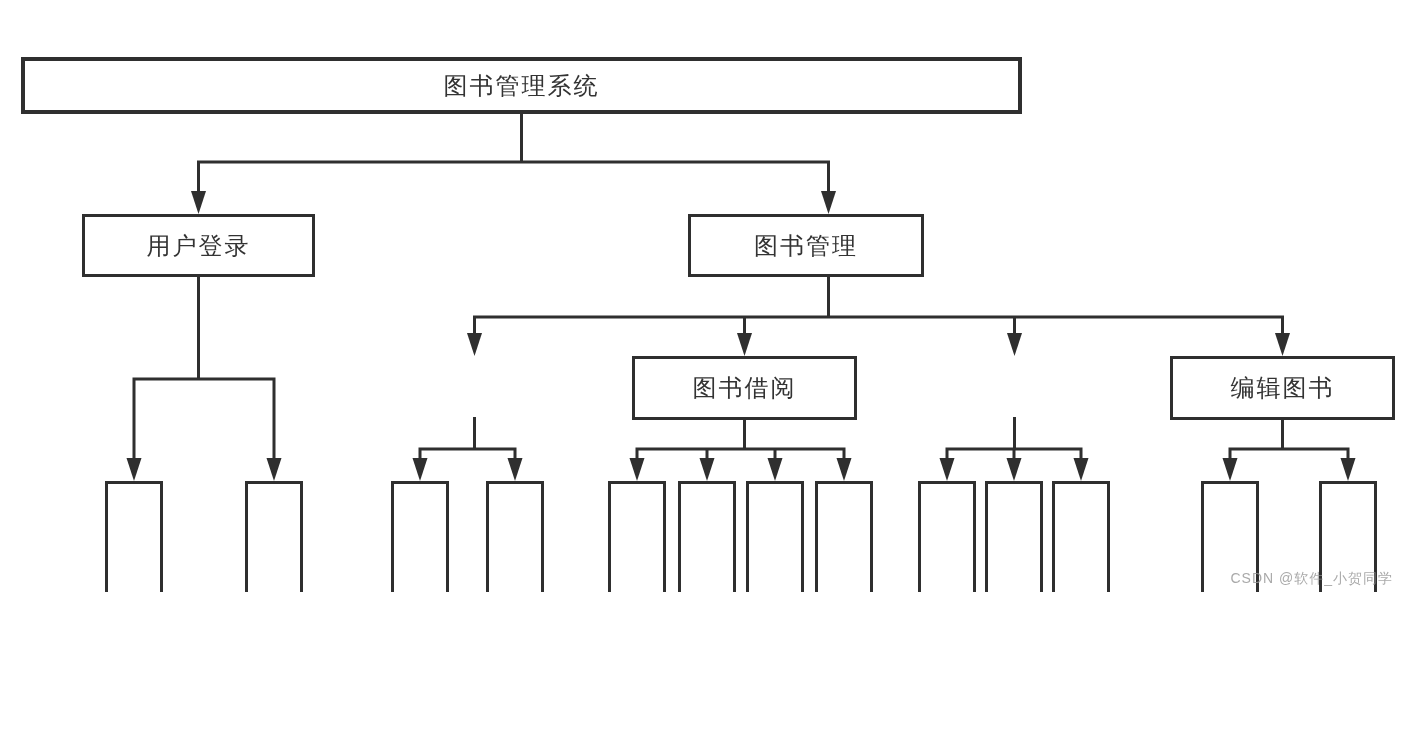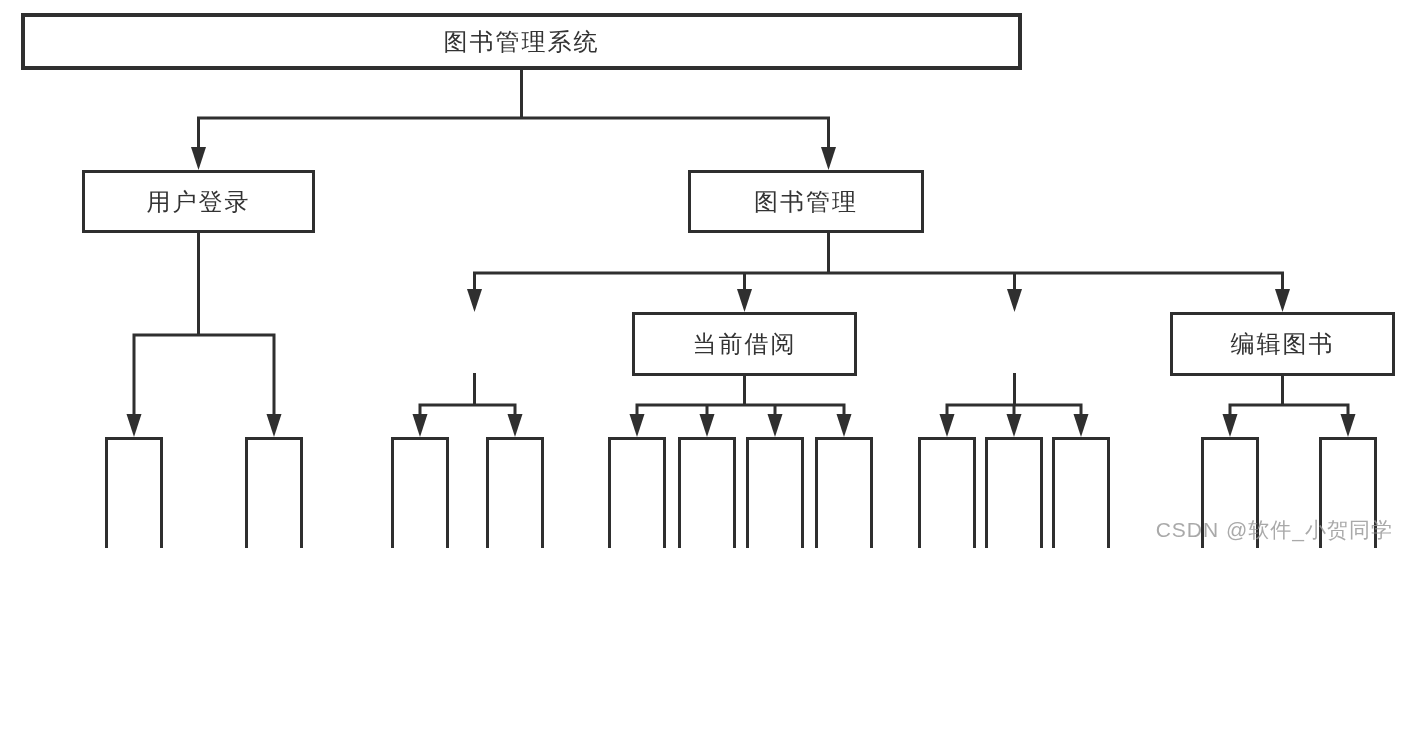--- a/index.html
+++ b/index.html
@@ -1,33 +1,33 @@
 <!DOCTYPE html>
 <html lang="zh"><head>
 <meta charset="utf-8">
 <style>
   html,body{margin:0;padding:0;background:#fff;}
   #canvas{
     position:relative;width:1405px;height:548px;background:#ffffff;
-    font-family:"Liberation Sans","DejaVu Sans",sans-serif;overflow:hidden;
+    font-family:"Liberation Sans","DejaVu Sans",sans-serif;overflow:hidden;margin-top:44px;
   }
   #connectors{position:absolute;left:0;top:0;width:1405px;height:747px;pointer-events:none;}
   .node{
     position:absolute;box-sizing:border-box;border:3px solid #2f2f2f;background:#ffffff;
     display:flex;align-items:center;justify-content:center;
     color:#333333;z-index:2;
   }
   .hbox{font-size:24px;letter-spacing:2px;white-space:nowrap;}
   .vbox{
     writing-mode:vertical-rl;text-orientation:mixed;
     font-size:24px;letter-spacing:5px;line-height:1.1;
   }
   .watermark{
     position:absolute;right:12px;bottom:4px;z-index:5;
-    font-size:21px;letter-spacing:1px;color:rgba(150,150,150,0.82);
+    font-size:14px;letter-spacing:1px;color:rgba(150,150,150,0.82);
     white-space:nowrap;
   }
 </style>
 </head>
 <body>
 
 <div id="canvas">
 
   <svg id="connectors" viewBox="0 0 1405 747" xmlns="http://www.w3.org/2000/svg">
     <g stroke="#2f2f2f" stroke-width="3" fill="none">
@@ -79,21 +79,21 @@
       <polygon points="1222.5,414 1237.5,414 1230,437"></polygon>
       <polygon points="1340.5,414 1355.5,414 1348,437"></polygon>
     </g>
   </svg>
 
   <div class="node hbox" style="left:21px;top:13px;width:1001px;height:57px;border-width:4px">图书管理系统</div>
 
   <div class="node hbox" style="left:82px;top:170px;width:233px;height:63px">用户登录</div>
   <div class="node hbox" style="left:688px;top:170px;width:236px;height:63px">图书管理</div>
 
-  <div class="node hbox" style="left:632px;top:312px;width:225px;height:64px">当前借阅</div>
+  <div class="node hbox" style="left:632px;top:312px;width:225px;height:64px">图书借阅</div>
   <div class="node hbox" style="left:1170px;top:312px;width:225px;height:64px">编辑图书</div>
 
   <div class="node vbox" style="left:105px;top:437px;width:58px;height:300px">用户登录</div>
   <div class="node vbox" style="left:245px;top:437px;width:58px;height:300px">注销登录</div>
 
   <div class="node vbox" style="left:391px;top:437px;width:58px;height:300px">查询图书</div>
   <div class="node vbox" style="left:486px;top:437px;width:58px;height:300px">借阅图书</div>
 
   <div class="node vbox" style="left:608px;top:437px;width:58px;height:300px">查询图书</div>
   <div class="node vbox" style="left:678px;top:437px;width:58px;height:300px">新增图书（管理员）</div>

